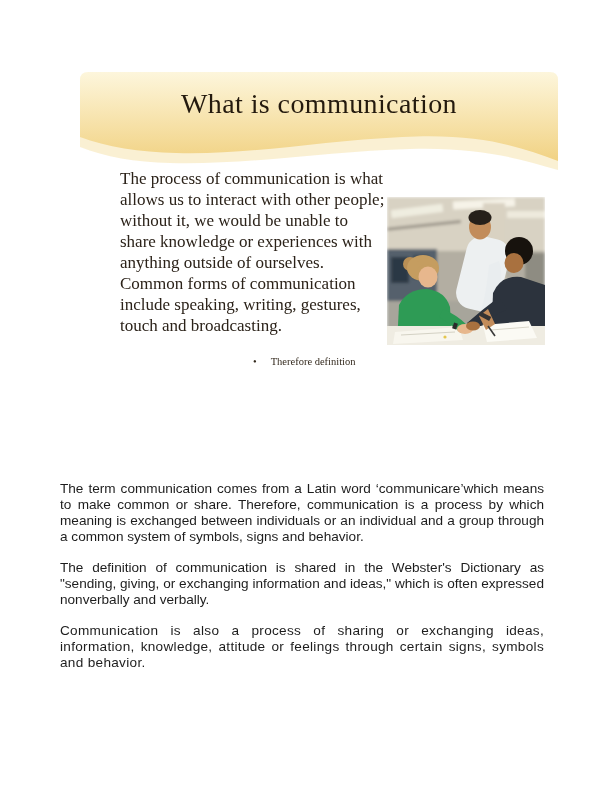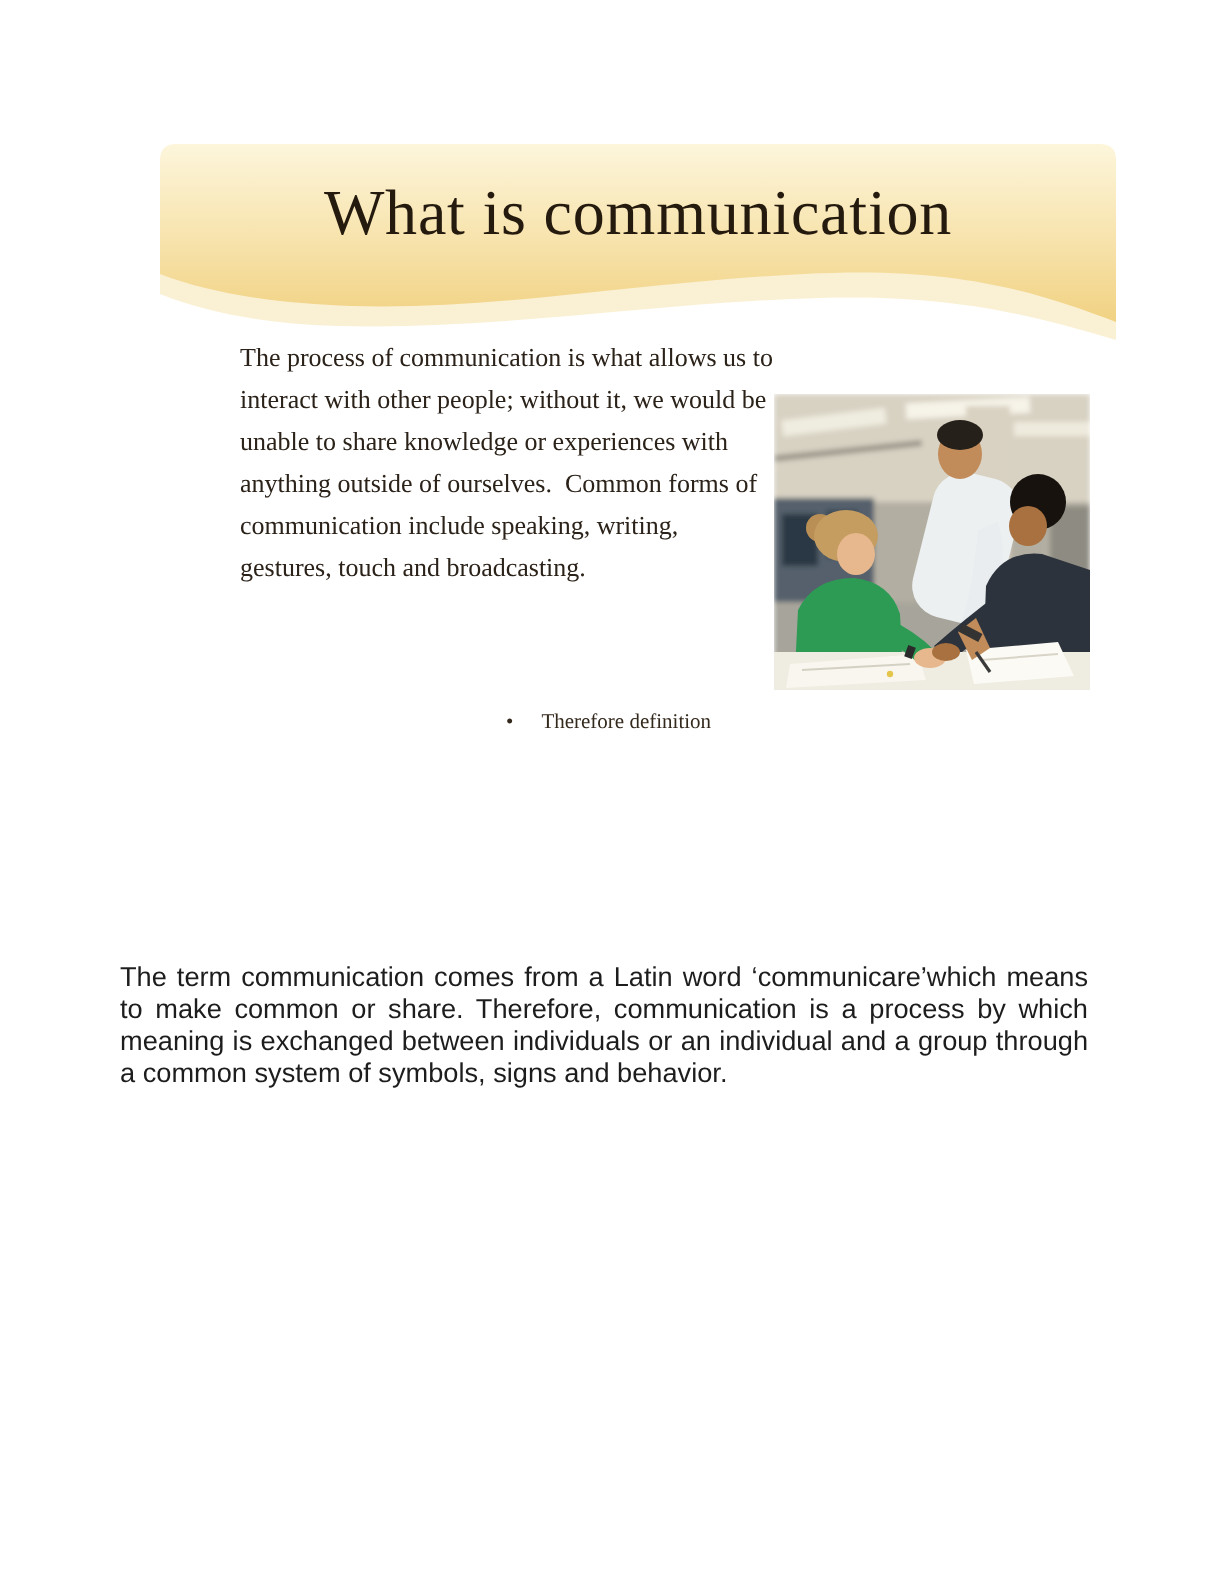--- a/index.html
+++ b/index.html
@@ -22,33 +22,33 @@
   }
   .banner svg { position: absolute; left: 0; top: 0; }
   .banner h1 {
     position: absolute;
     left: 0; right: 0;
     top: 16px;
     margin: 0;
     text-align: center;
     font-family: "Liberation Serif", "DejaVu Serif", serif;
     font-weight: 400;
-    font-size: 32px;
+    font-size: 28px;
     letter-spacing: 0.4px;
     color: #241a0e;
   }
 
   
   .intro {
     position: absolute;
     left: 120px;
     top: 168px;
     width: 268px;
     font-family: "Liberation Serif", "DejaVu Serif", serif;
-    font-size: 13px;
+    font-size: 17px;
     line-height: 21px;
     color: #2b2219;
     white-space: pre-wrap;
   }
 
   
   .photo {
     position: absolute;
     left: 387px;
     top: 197px;
@@ -175,15 +175,17 @@
     </svg>
   </div>
 
   <div class="bullet-row">
     <span class="bullet-dot">•</span>
     <span>Therefore definition</span>
   </div>
 
   <div class="definitions">
     <p>The term communication comes from a Latin word ‘communicare’which means to make common or share. Therefore, communication is a process by which meaning is exchanged between individuals or an individual and a group through a common system of symbols, signs and behavior.</p>
+    <p>The definition of communication is shared in the Webster's Dictionary as "sending, giving, or exchanging information and ideas," which is often expressed nonverbally and verbally.</p>
+    <p class="loose">Communication is also a process of sharing or exchanging ideas, information, knowledge, attitude or feelings through certain signs, symbols and behavior.</p>
   </div>
 
 </div>
 
 </body></html>

